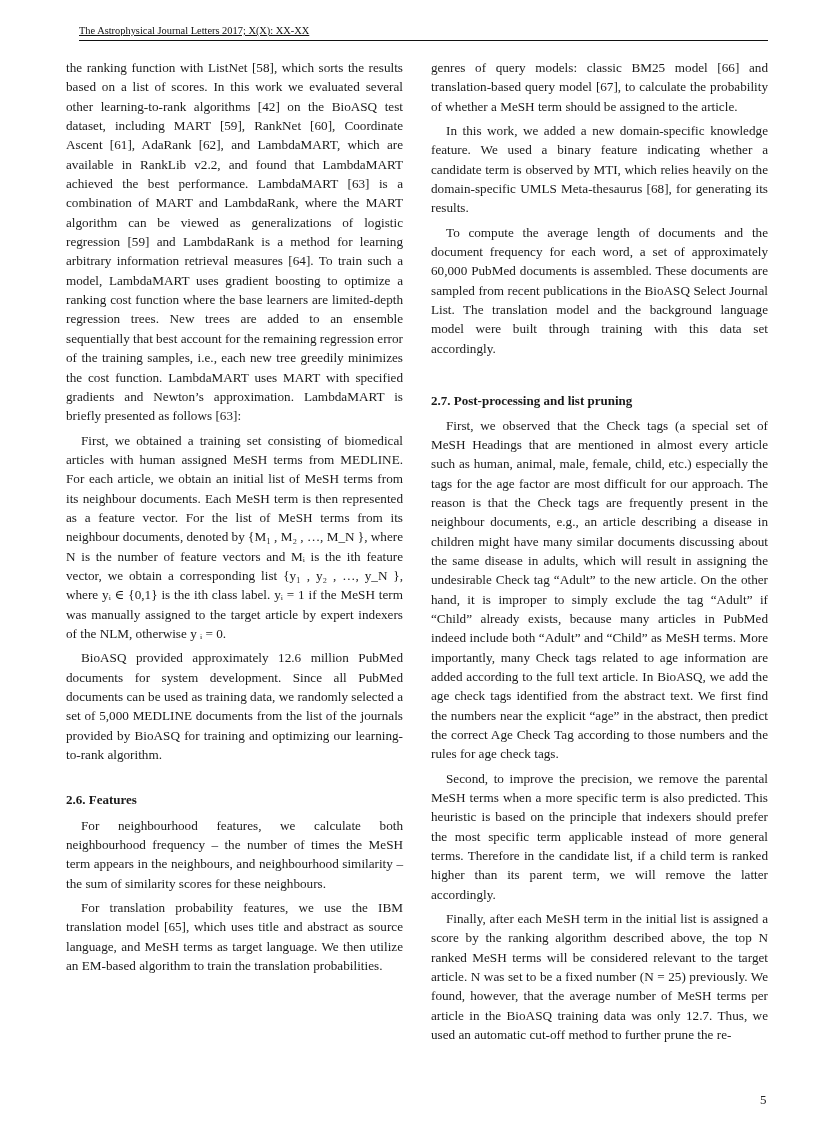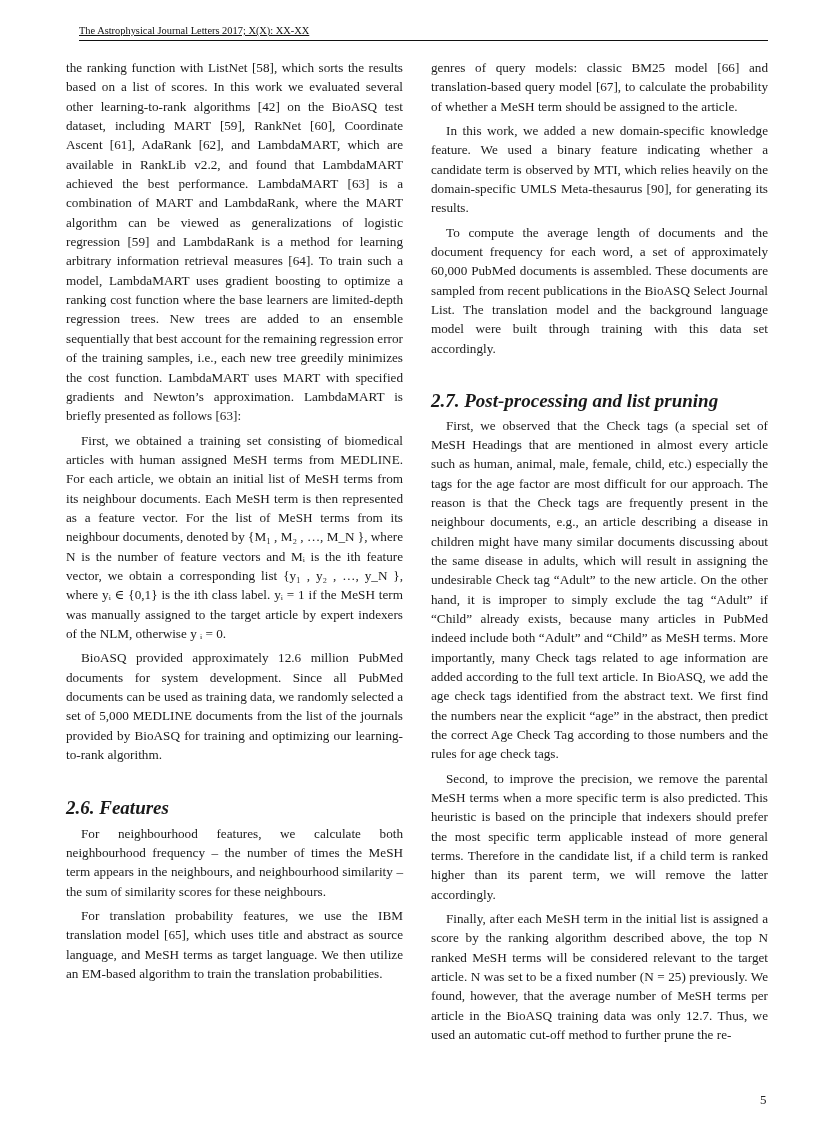--- a/index.html
+++ b/index.html
@@ -15,23 +15,23 @@
     .col {
       position: absolute; top: 58px; width: 337px;
       font-size: 13.2px; line-height: 19.35px; text-align: justify;
       hyphens: manual;
     }
     .col.left { left: 66px; }
     .col.right { left: 431px; }
     .col p { margin: 0 0 5px 0; text-indent: 15px; }
     .col p.noindent { text-indent: 0; }
     .col h2 {
-      font-size: 19px; font-weight: bold; margin: 0; line-height: 19.35px; font-style: italic;
+      font-size: 13px; font-weight: bold; margin: 0; line-height: 19.35px;
     }
-    .col h2.sec-left { margin-top: 34px; margin-bottom: 6px; }
+    .col h2.sec-left { margin-top: 26px; margin-bottom: 6px; }
     .col h2.sec-right { margin-top: 33px; margin-bottom: 5px; }
     .page-number {
       position: absolute; left: 760px; top: 1092px; font-size: 13px; color: #222;
     }
   </style>
 </head>
 <body>
 
 <div class="running-head">The Astrophysical Journal Letters 2017; X(X): XX-XX</div>
 
@@ -39,21 +39,21 @@
   <p class="noindent">the ranking function with ListNet [58], which sorts the results based on a list of scores. In this work we evaluated several other learning-to-rank algorithms [42] on the BioASQ test dataset, including MART [59], RankNet [60], Coordinate Ascent [61], AdaRank [62], and LambdaMART, which are available in RankLib v2.2, and found that LambdaMART achieved the best performance. LambdaMART [63] is a combination of MART and LambdaRank, where the MART algorithm can be viewed as generalizations of logistic regression [59] and LambdaRank is a method for learning arbitrary information retrieval measures [64]. To train such a model, LambdaMART uses gradient boosting to optimize a ranking cost function where the base learners are limited-depth regression trees. New trees are added to an ensemble sequentially that best account for the remaining regression error of the training samples, i.e., each new tree greedily minimizes the cost function. LambdaMART uses MART with specified gradients and Newton’s approximation. LambdaMART is briefly presented as follows [63]:</p>
   <p>First, we obtained a training set consisting of biomedical articles with human assigned MeSH terms from MEDLINE. For each article, we obtain an initial list of MeSH terms from its neighbour documents. Each MeSH term is then represented as a feature vector. For the list of MeSH terms from its neighbour documents, denoted by {M₁ , M₂ , …, M_N }, where N is the number of feature vectors and Mᵢ is the ith feature vector, we obtain a corresponding list {y₁ , y₂ , …, y_N }, where yᵢ ∈ {0,1} is the ith class label. yᵢ = 1 if the MeSH term was manually assigned to the target article by expert indexers of the NLM, otherwise y ᵢ = 0.</p>
   <p>BioASQ provided approximately 12.6 million PubMed documents for system development. Since all PubMed documents can be used as training data, we randomly selected a set of 5,000 MEDLINE documents from the list of the journals provided by BioASQ for training and optimizing our learning-to-rank algorithm.</p>
   <h2 class="sec-left">2.6. Features</h2>
   <p>For neighbourhood features, we calculate both neighbourhood frequency – the number of times the MeSH term appears in the neighbours, and neighbourhood similarity – the sum of similarity scores for these neighbours.</p>
   <p>For translation probability features, we use the IBM translation model [65], which uses title and abstract as source language, and MeSH terms as target language. We then utilize an EM-based algorithm to train the translation probabilities.</p>
 </div>
 
 <div class="col right">
   <p class="noindent">genres of query models: classic BM25 model [66] and translation-based query model [67], to calculate the probability of whether a MeSH term should be assigned to the article.</p>
-  <p>In this work, we added a new domain-specific knowledge feature. We used a binary feature indicating whether a candidate term is observed by MTI, which relies heavily on the domain-specific UMLS Meta-thesaurus [90], for generating its results.</p>
+  <p>In this work, we added a new domain-specific knowledge feature. We used a binary feature indicating whether a candidate term is observed by MTI, which relies heavily on the domain-specific UMLS Meta-thesaurus [68], for generating its results.</p>
   <p>To compute the average length of documents and the document frequency for each word, a set of approximately 60,000 PubMed documents is assembled. These documents are sampled from recent publications in the BioASQ Select Journal List. The translation model and the background language model were built through training with this data set accordingly.</p>
   <h2 class="sec-right">2.7. Post-processing and list pruning</h2>
   <p>First, we observed that the Check tags (a special set of MeSH Headings that are mentioned in almost every article such as human, animal, male, female, child, etc.) especially the tags for the age factor are most difficult for our approach. The reason is that the Check tags are frequently present in the neighbour documents, e.g., an article describing a disease in children might have many similar documents discussing about the same disease in adults, which will result in assigning the undesirable Check tag “Adult” to the new article. On the other hand, it is improper to simply exclude the tag “Adult” if “Child” already exists, because many articles in PubMed indeed include both “Adult” and “Child” as MeSH terms. More importantly, many Check tags related to age information are added according to the full text article. In BioASQ, we add the age check tags identified from the abstract text. We first find the numbers near the explicit “age” in the abstract, then predict the correct Age Check Tag according to those numbers and the rules for age check tags.</p>
   <p>Second, to improve the precision, we remove the parental MeSH terms when a more specific term is also predicted. This heuristic is based on the principle that indexers should prefer the most specific term applicable instead of more general terms. Therefore in the candidate list, if a child term is ranked higher than its parent term, we will remove the latter accordingly.</p>
   <p>Finally, after each MeSH term in the initial list is assigned a score by the ranking algorithm described above, the top N ranked MeSH terms will be considered relevant to the target article. N was set to be a fixed number (N = 25) previously. We found, however, that the average number of MeSH terms per article in the BioASQ training data was only 12.7. Thus, we used an automatic cut-off method to further prune the re-</p>
 </div>
 
 <div class="page-number">5</div>
 
 </body></html>

